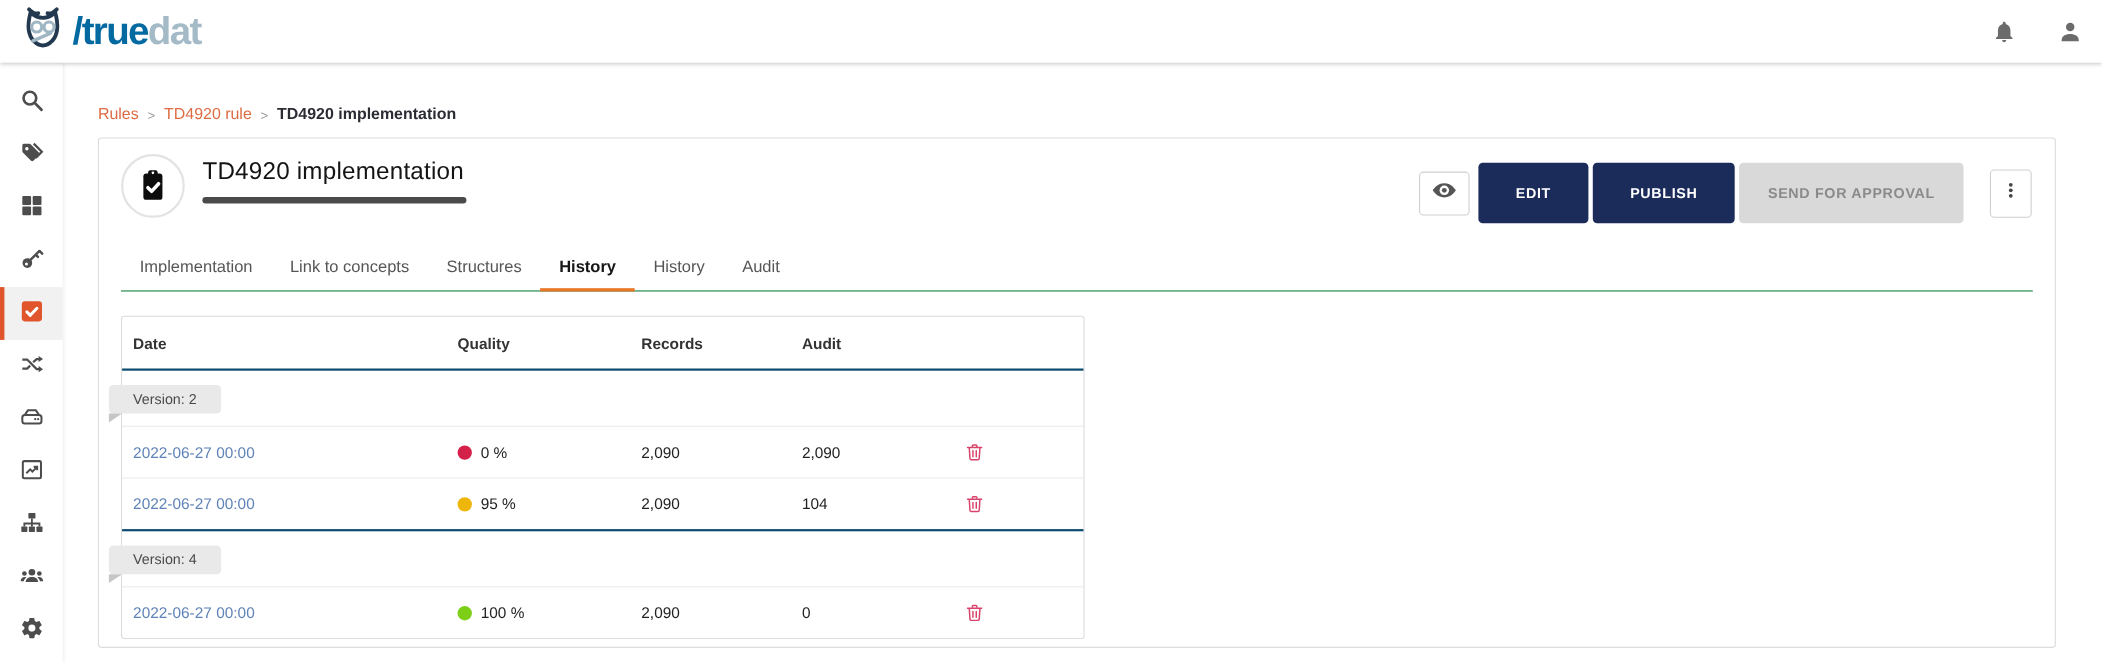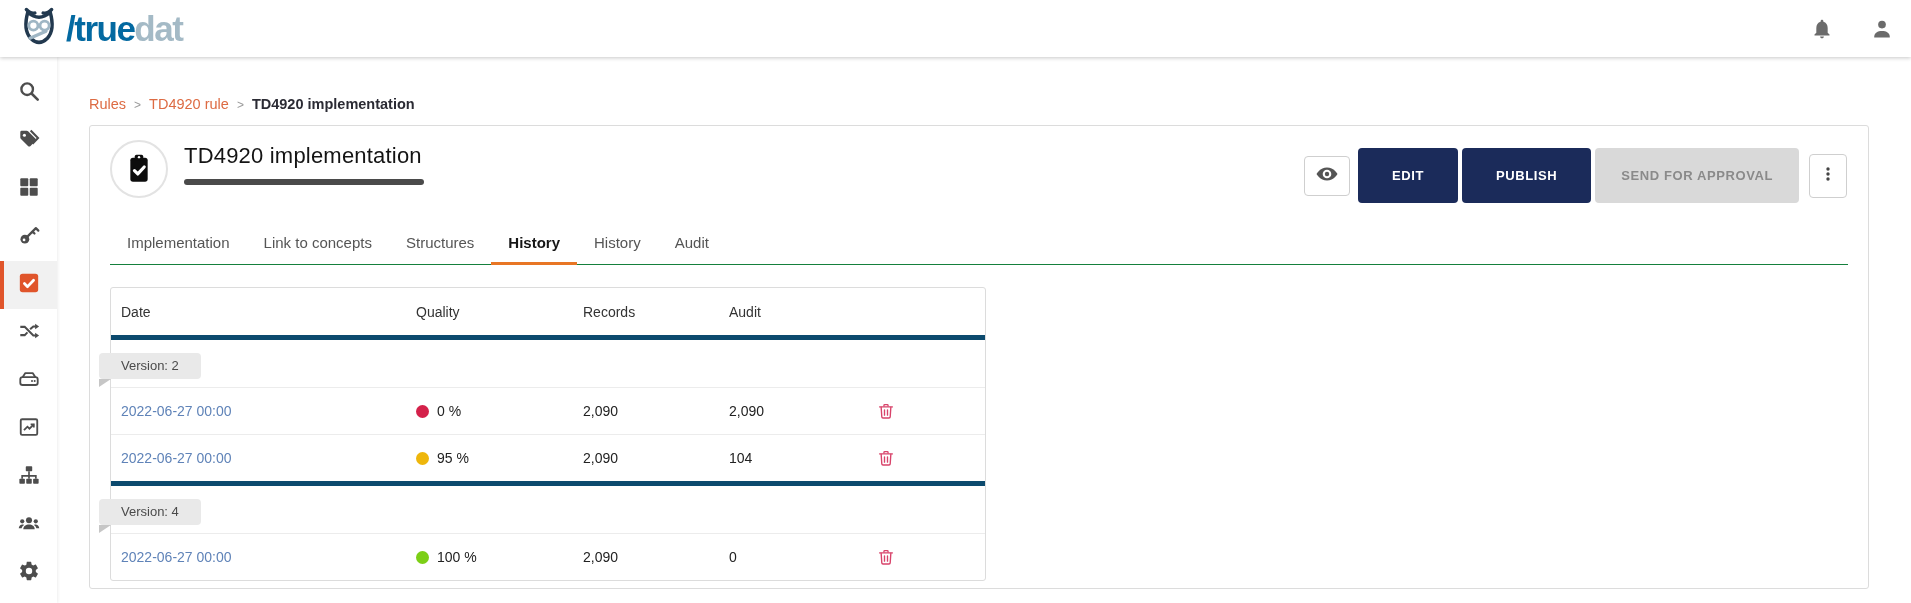--- a/index.html
+++ b/index.html
@@ -48,37 +48,37 @@
   .title-bar { margin-top:10px; width:240px; height:6px; background:#4a4a4a; border-radius:3px; }
 
   .actions { position:absolute; right:21px; top:22px; display:flex; align-items:center; }
   .icon-btn { background:#fff; border:1px solid #cfcfcf; border-radius:4px; display:flex;
     align-items:center; justify-content:center; cursor:pointer; }
   .eye-btn { width:46px; height:40px; margin-right:8px; }
   .eye-btn svg { width:24px; height:24px; }
   .btn { height:55px; border:none; border-radius:4px; font-family:inherit; font-size:13px;
     font-weight:bold; letter-spacing:.6px; cursor:pointer; }
   .btn-primary { background:#1b2b5a; color:#fff; padding:0 34px; margin-right:4px; }
-  .btn-disabled { background:#d9d9d9; color:#8a8a8a; padding:0 26px; margin-right:10px; cursor:default; }
+  .btn-disabled { background:#d9d9d9; color:#8a8a8a; padding:0 26px; margin-right:24px; cursor:default; }
   .kebab-btn { width:38px; height:44px; }
   .kebab-btn svg { width:16px; height:16px; color:#444; }
 
   
   .tabs { margin-top:36px; display:flex; border-bottom:1px solid #15803d; }
   .tab { padding:0 17px 13px 17px; font-size:15px; color:#555; cursor:pointer; position:relative; }
   .tab.active { color:#161616; font-weight:bold; }
   .tab.active::after { content:""; position:absolute; left:0; right:0; bottom:-1px; height:3px; background:#e87625; }
 
   
   .rtable { margin-top:22px; width:876px; border:1px solid #dcdcdc; border-radius:3px; background:#fff; }
   .trow { display:grid; grid-template-columns:295px 167px 146px 137px 60px 1fr; align-items:center; }
   .trow > div { padding-left:10px; }
   .thead { height:47px; }
-  .thead > div { font-size:14px; font-weight:normal; color:#333; }
-  .vrow { height:52px; border-top:5px solid #0c4a6e; position:relative; }
+  .thead > div { font-size:14px; font-weight:bold; color:#333; }
+  .vrow { height:52px; border-top:2px solid #0c4a6e; position:relative; }
   .version-badge { position:absolute; left:-12px; top:13px; height:26px; line-height:26px;
     padding:0 22px; background:#e9e9e9; border-radius:4px; font-size:13px; color:#4a4a4a; }
   .version-fold { position:absolute; left:-12px; top:39px; width:0; height:0;
     border-top:8px solid #c6c6c6; border-right:12px solid transparent; }
   .drow { height:47px; border-top:1px solid #ececec; font-size:14px; color:#222; }
   .date-link { color:#5f83b8; cursor:pointer; }
   .qcell { display:flex; align-items:center; gap:8px; }
   .dot { width:13px; height:13px; border-radius:50%; flex:0 0 auto; }
   .dot-red { background:#d4214a; }
   .dot-yellow { background:#eeb60b; }

